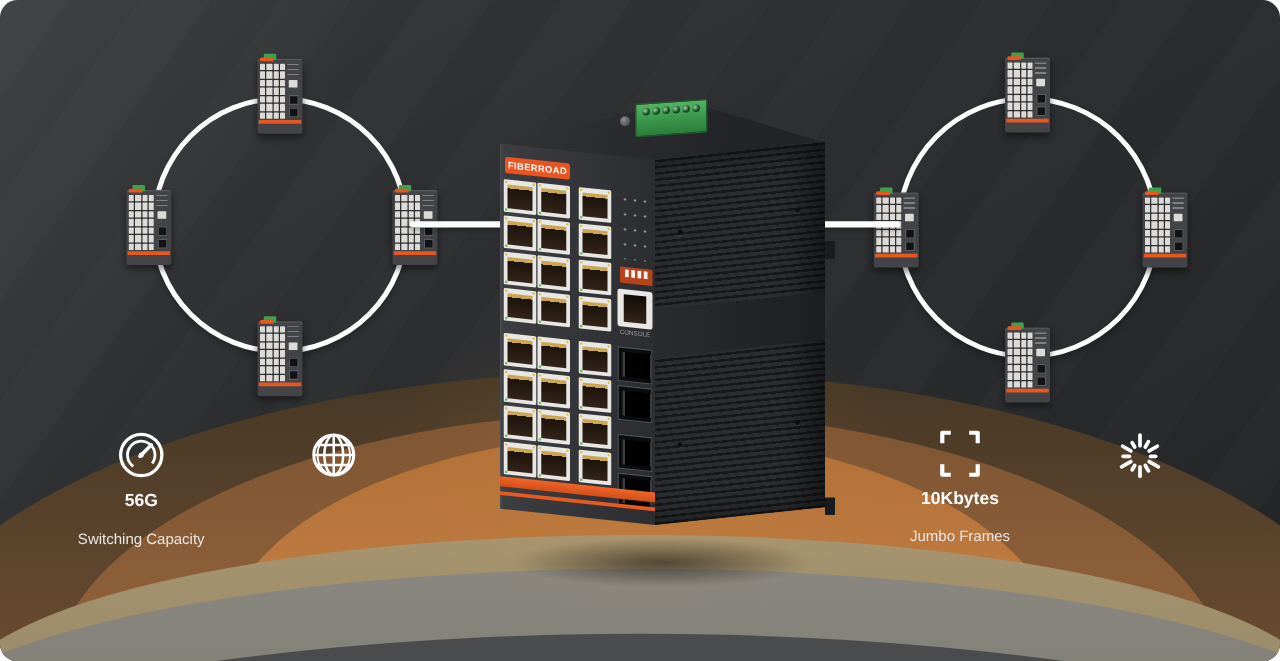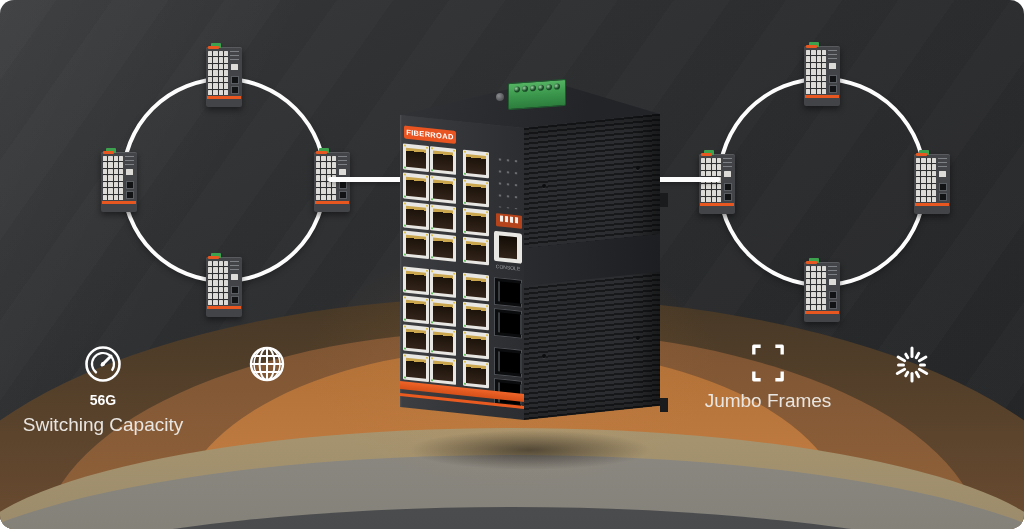--- a/index.html
+++ b/index.html
@@ -87,24 +87,24 @@
   .stripe1{position:absolute;left:0;top:266px;width:124px;height:8px;background:linear-gradient(180deg,#f06428,#d44f18);}
   .stripe2{position:absolute;left:0;top:278px;width:124px;height:3px;background:#e85a20;}
   .dev-side{position:absolute;left:128px;top:50px;width:136px;height:292px;transform:skewY(-6deg);transform-origin:0 0;
     background:repeating-linear-gradient(180deg,#17181a 0 2px,#2c2d30 2px 5px);
     box-shadow:inset -14px 0 22px rgba(0,0,0,0.45);}
   .side-band{position:absolute;left:0;width:136px;background:linear-gradient(90deg,#2a2b2e,#1d1e21);}
   .side-screw{position:absolute;width:4px;height:4px;border-radius:50%;background:#0c0d0f;box-shadow:0 1px 0 rgba(255,255,255,0.08);}
   .din-tab{position:absolute;right:0;width:8px;height:14px;background:#1a1b1d;z-index:4;}
   
   .feature{position:absolute;top:342px;width:170px;z-index:6;text-align:center;color:#fff;}
-  .f1{left:18px;} .f2{left:182px;} .f3{left:683px;} .f4{left:827px;}
+  .f1{left:28px;} .f2{left:182px;} .f3{left:683px;} .f4{left:827px;}
   .feature svg{display:block;margin:0 auto 6px auto;}
   .f-value{font-size:14px;font-weight:bold;color:#ffffff;}
-  .f-label{font-size:19px;color:#e9e6e1;margin-top:6px;}
+  .f-label{font-size:12px;color:#e9e6e1;margin-top:16px;}
 </style>
 </head>
 <body>
 
 <div class="canvas">
   <div class="bg-streaks"></div>
 
   <div class="podium">
     <div class="pd pd-outer"></div>
     <div class="pd pd-copper"></div>
@@ -700,20 +700,21 @@
     </svg>
   </div>
 
   <div class="feature f3">
     <svg width="42" height="42" viewBox="0 0 40 40" fill="none" stroke="#ffffff" stroke-width="3.2" stroke-linejoin="round">
       <path d="M13 4 H6.5 V12"></path>
       <path d="M27 4 H33.5 V12"></path>
       <path d="M13 36 H6.5 V28"></path>
       <path d="M27 36 H33.5 V28"></path>
     </svg>
+    <div class="f-value">10Kbytes</div>
     <div class="f-label">Jumbo Frames</div>
   </div>
 
   <div class="feature f4">
     <svg id="spinner-svg" width="46" height="46" viewBox="0 0 46 46" fill="none" stroke="#ffffff" stroke-width="3" stroke-linecap="round">
         <line x1="23" y1="14.5" x2="23" y2="6"></line>
         <line x1="27.25" y1="15.638784067832272" x2="29.75" y2="11.30865704891008"></line>
         <line x1="30.36121593216773" y1="18.75" x2="36.85640646055102" y2="15"></line>
         <line x1="31.5" y1="23" x2="35.5" y2="23"></line>
         <line x1="30.36121593216773" y1="27.25" x2="37.72243186433546" y2="31.5"></line>

